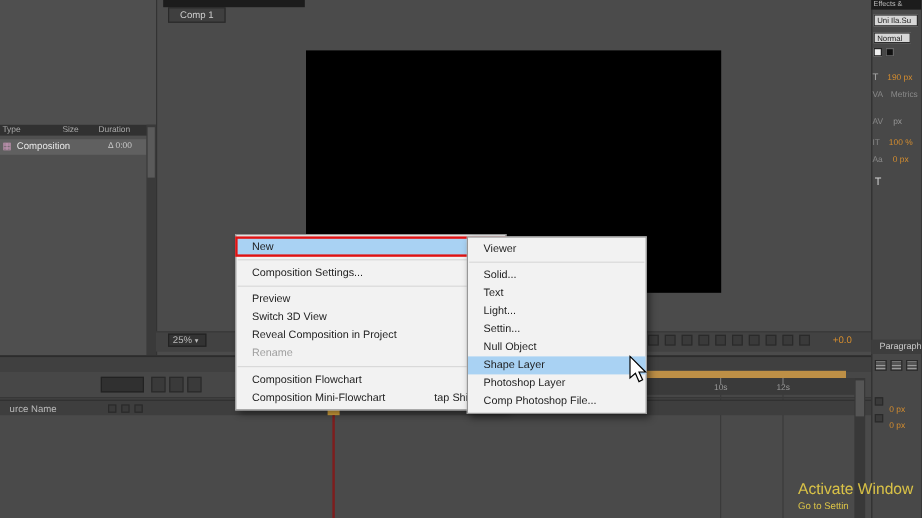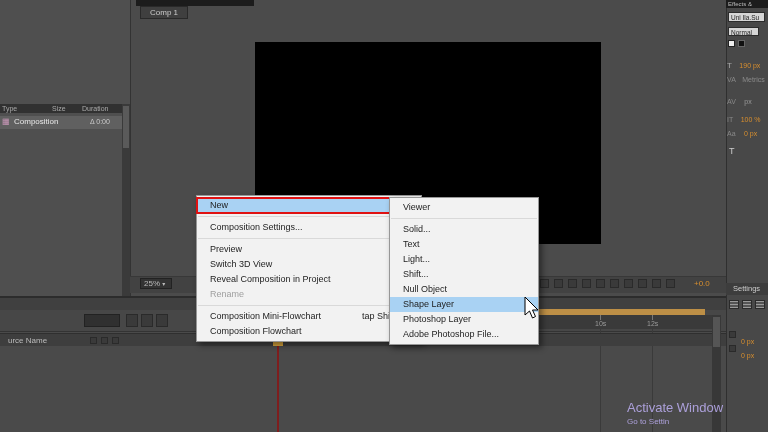--- a/index.html
+++ b/index.html
@@ -135,35 +135,35 @@
     <span class="tiny" style="color:#888">IT</span>
     <span class="tiny orange" style="margin-left:3px">100 %</span>
   </div>
   <div class="abs" style="left:727px;top:122px;width:40px;height:10px">
     <span class="tiny" style="color:#888">Aa</span>
     <span class="tiny orange" style="margin-left:4px">0 px</span>
   </div>
   <div class="abs s9" style="left:729px;top:146px;color:#ccc">T</div>
 
   <div class="abs" style="left:726px;top:283px;width:42px;height:12px;background:#3d3d3d;font-size:7.5px;line-height:12px;padding-left:7px;color:#ccc">
-    <span>Settings</span>
+    <span>Paragraph</span>
   </div>
   <div class="abs align-ico" style="left:729px;top:300px"></div>
   <div class="abs align-ico" style="left:742px;top:300px"></div>
   <div class="abs align-ico" style="left:755px;top:300px"></div>
   <div class="abs" style="left:729px;top:330px;width:38px;height:10px">
     <span class="abs ico" style="left:0;top:1px;width:7px;height:7px"></span>
     <span class="tiny orange" style="margin-left:12px">0 px</span>
   </div>
   <div class="abs" style="left:729px;top:344px;width:38px;height:10px">
     <span class="abs ico" style="left:0;top:1px;width:7px;height:7px"></span>
     <span class="tiny orange" style="margin-left:12px">0 px</span>
   </div>
 
-  <div class="abs" style="left:627px;top:400px;color:#c4b5fd;opacity:.8;font-size:13px">
+  <div class="abs" style="left:665px;top:400px;color:#fde047;opacity:.8;font-size:13px">
     <div>Activate Window</div>
     <div style="font-size:8px;margin-top:2px">Go to Settin</div>
   </div>
 
   <div class="abs menu" style="left:196px;top:195px;width:226px">
     <div class="mi hl annotated">
       <span>New</span>
       <span class="arrow">▸</span>
     </div>
     <div class="sep"></div>
@@ -180,56 +180,56 @@
       <span class="arrow">▸</span>
     </div>
     <div class="mi">
       <span>Reveal Composition in Project</span>
     </div>
     <div class="mi disabled">
       <span>Rename</span>
     </div>
     <div class="sep"></div>
     <div class="mi">
+      <span>Composition Flowchart</span>
+    </div>
+    <div class="mi">
       <span>Composition Mini-Flowchart</span>
       <span class="shortcut">tap Shift</span>
     </div>
-    <div class="mi">
-      <span>Composition Flowchart</span>
-    </div>
   </div>
 
   <div class="abs menu" style="left:389px;top:197px;width:150px">
     <div class="mi">
       <span>Viewer</span>
     </div>
     <div class="sep"></div>
     <div class="mi">
       <span>Solid...</span>
     </div>
     <div class="mi">
       <span>Text</span>
     </div>
     <div class="mi">
       <span>Light...</span>
     </div>
     <div class="mi">
-      <span>Shift...</span>
+      <span>Settin...</span>
     </div>
     <div class="mi">
       <span>Null Object</span>
     </div>
     <div class="mi hl">
       <span>Shape Layer</span>
     </div>
     <div class="mi">
       <span>Photoshop Layer</span>
     </div>
     <div class="mi">
-      <span>Adobe Photoshop File...</span>
+      <span>Comp Photoshop File...</span>
     </div>
   </div>
 
   <svg class="abs" style="left:524px;top:296px;width:17px;height:24px" viewBox="0 0 17 24">
     <polygon points="1,1 1,19 5.5,15 8.5,22 11.5,20.5 8.5,14 14,14" fill="#ffffff" stroke="#000000" stroke-width="1"></polygon>
   </svg>
 
 </div>
 
 </body></html>

